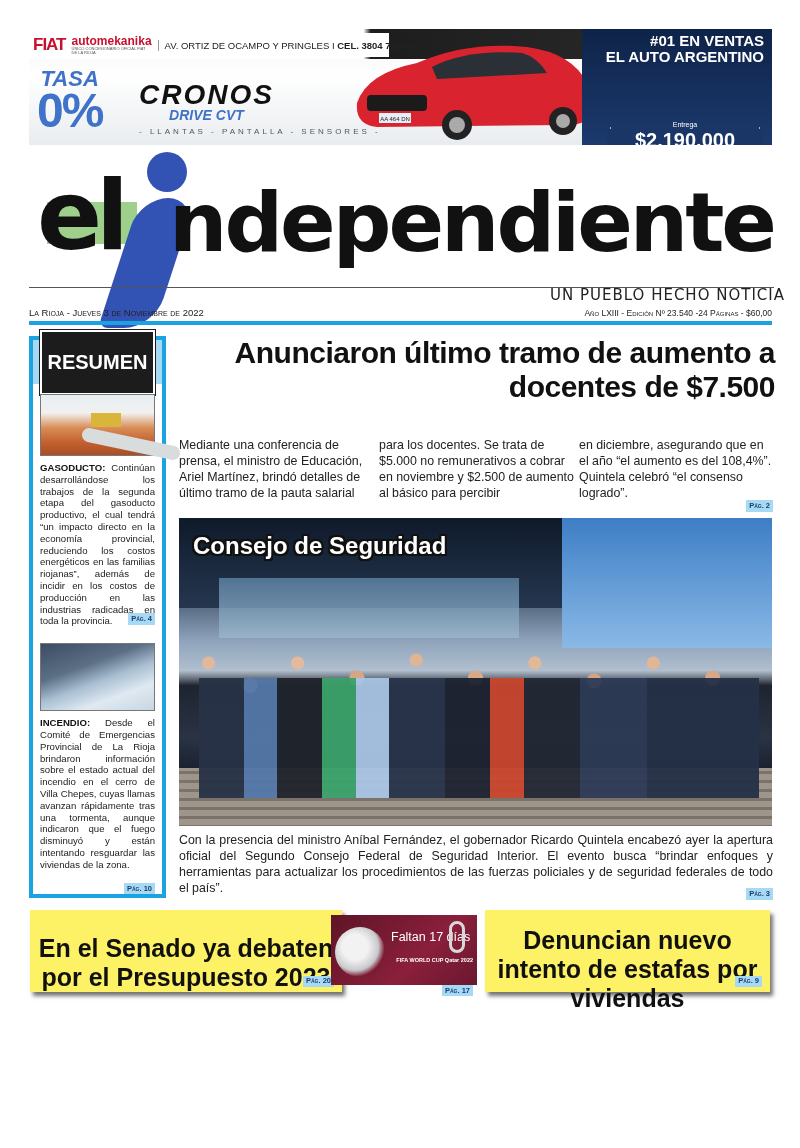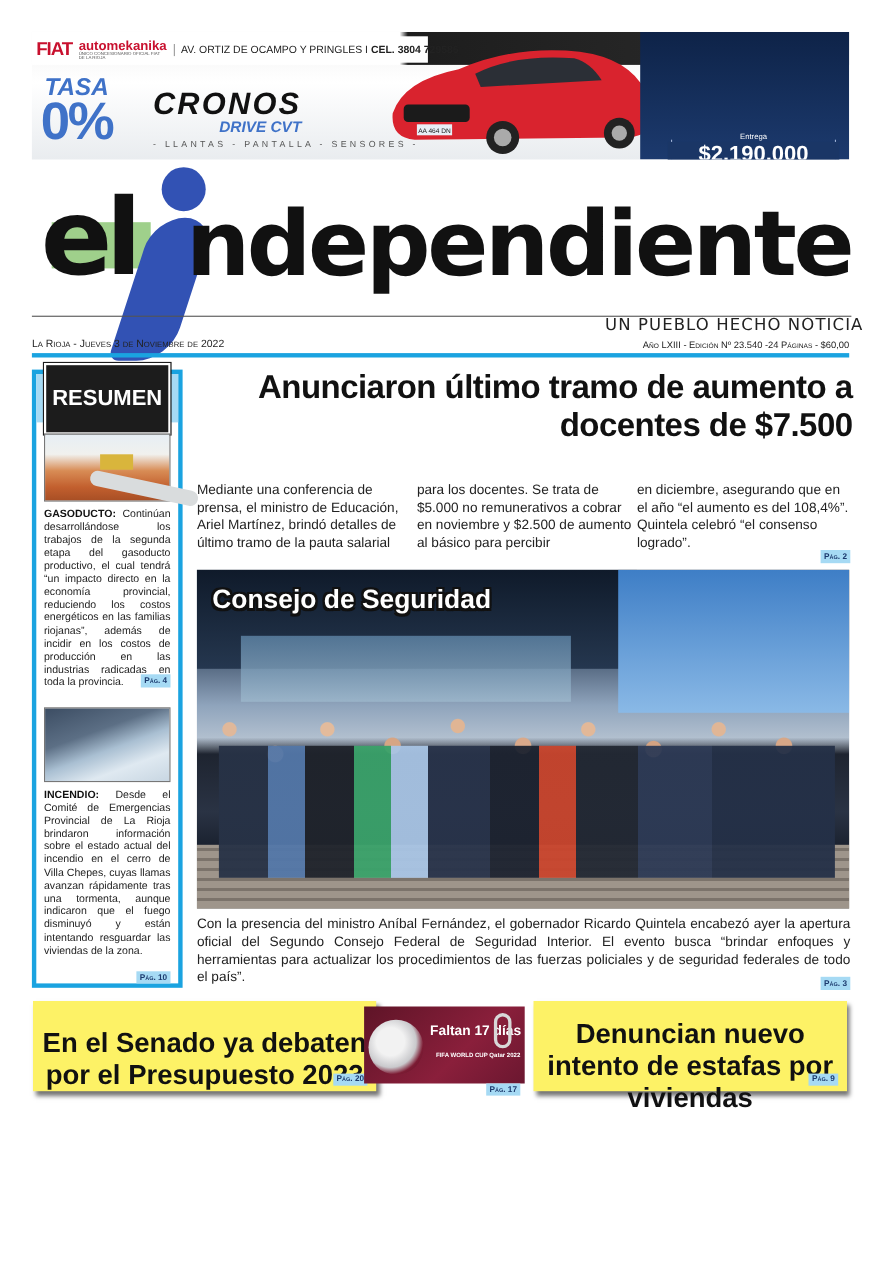--- a/index.html
+++ b/index.html
@@ -21,21 +21,21 @@
   .dealer { display: flex; flex-direction: column; line-height: 1; }
   .dealer-name { color: #c8102e; font-weight: bold; font-size: 12px; }
   .dealer-sub { font-size: 4px; color: #555; }
   .ad-address { font-size: 9.5px; color: #222; border-left: 1px solid #999; padding-left: 6px; white-space: nowrap; }
   .ad-address b { font-weight: bold; }
   .tasa { position: absolute; left: 8px; top: 40px; color: #3f72c8; font-weight: bold; text-align: center; line-height: 0.9; }
   .tasa-label { font-size: 22px; font-style: italic; display: block; }
   .tasa-value { font-size: 48px; display: block; letter-spacing: -2px; }
   .cronos { position: absolute; left: 110px; top: 50px; text-align: center; }
   .cronos-name { font-size: 28px; font-weight: bold; font-style: italic; color: #111; letter-spacing: 2px; }
-  .cronos-sub { font-size: 14px; font-weight: bold; font-style: italic; color: #3f72c8; margin-top: -4px; text-align: right; }
+  .cronos-sub { font-size: 14px; font-weight: bold; font-style: italic; color: #3f72c8; margin-top: -4px; }
   .cronos-features { position: absolute; left: 110px; top: 98px; font-size: 8px; color: #555; letter-spacing: 3px; }
   .car {
     position: absolute; left: 308px; top: 4px; width: 262px; height: 108px;
   }
   .ad-right {
     position: absolute; right: 0; top: 0; width: 190px; height: 116px;
     background: linear-gradient(180deg, #0e2348 0%, #1c3a6e 100%); color: #fff; text-align: right; padding: 4px 8px 0 0;
   }
   .ad-rank { font-weight: bold; font-size: 15px; line-height: 1.05; }
   .ad-entrega-box { position: absolute; right: 12px; top: 52px; width: 150px; height: 54px; border: 1px solid #9fb3d6; border-top: none; text-align: center; margin-top: 46px; }
@@ -144,21 +144,21 @@
   .promo .pag-badge { position: absolute; right: 8px; bottom: 5px; }
   .promo-senado { left: 30px; top: 910px; width: 312px; height: 82px; font-size: 25px; padding-top: 24px; }
   .promo-estafas { left: 485px; top: 910px; width: 285px; height: 82px; font-size: 25px; padding-top: 16px; }
 
   .wc {
     position: absolute; left: 331px; top: 915px; width: 146px; height: 70px;
     background: linear-gradient(135deg, #5e1427 0%, #8a1f3b 60%, #6b1730 100%); overflow: hidden;
   }
   .wc-ball { position: absolute; left: 4px; top: 12px; width: 50px; height: 50px; border-radius: 50%;
     background: radial-gradient(circle at 40% 40%, #f2f2f2 0 30%, #c9c9cc 55%, #7d1c34 70%, #4a0e1f 100%); }
-  .wc-text { position: absolute; left: 60px; top: 15px; color: #fff; font-weight: bold; font-size: 12.5px; line-height: 1.15; text-align: center; }
+  .wc-text { position: absolute; left: 60px; top: 15px; color: #fff; font-weight: normal; font-size: 12.5px; line-height: 1.15; text-align: center; }
   .wc-emblem { position: absolute; right: 12px; top: 6px; width: 16px; height: 32px; border: 3px solid #d8d8d8; border-radius: 8px; }
   .wc-brand { position: absolute; right: 4px; top: 42px; color: #fff; font-size: 5.5px; font-weight: bold; text-align: center; line-height: 1.1; }
   .wc-pag { position: absolute; left: 442px; top: 985px; }
 </style>
 </head>
 <body>
 
 <div class="ad">
   <div class="ad-stripe"></div>
   <div class="ad-topbar">
@@ -183,20 +183,24 @@
     <path d="M95 34 Q130 16 185 20 Q200 24 210 40 L100 46Z" fill="#2b2f36"></path>
     <rect x="30" y="62" width="60" height="16" rx="4" fill="#1b1b1b"></rect>
     <rect x="42" y="80" width="32" height="10" fill="#e8eef6"></rect>
     <text x="58" y="88" font-size="6" text-anchor="middle" fill="#222" font-family="Liberation Sans, sans-serif">AA 464 DN</text>
     <circle cx="120" cy="92" r="15" fill="#222"></circle>
       <circle cx="120" cy="92" r="8" fill="#aaa"></circle>
     <circle cx="226" cy="88" r="14" fill="#222"></circle>
       <circle cx="226" cy="88" r="7" fill="#aaa"></circle>
   </svg>
   <div class="ad-right">
+    <div class="ad-rank">
+      <div>#01 EN VENTAS</div>
+      <div>EL AUTO ARGENTINO</div>
+    </div>
     <div class="ad-entrega-box">
       <div class="ad-entrega-label">Entrega</div>
       <div class="ad-entrega-price">$2.190.000</div>
       <div class="ad-cuotas-label">+ 24 cuotas de</div>
       <div class="ad-cuotas-price">$83.900</div>
     </div>
   </div>
 </div>
 
 <div class="masthead">

